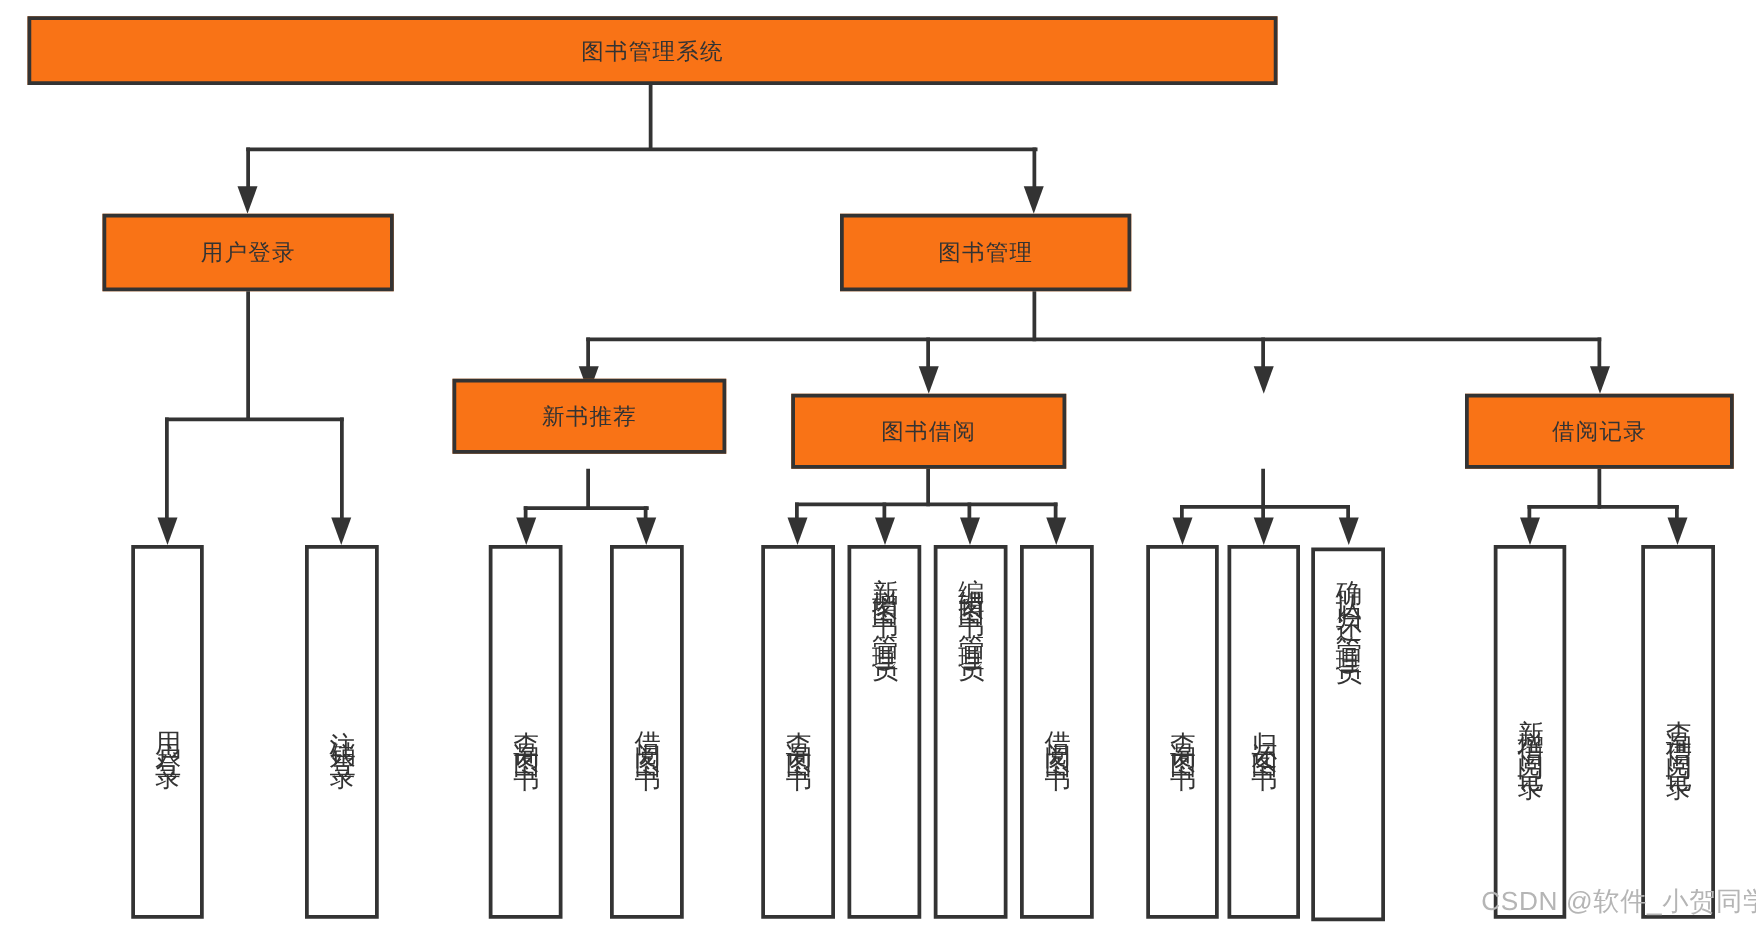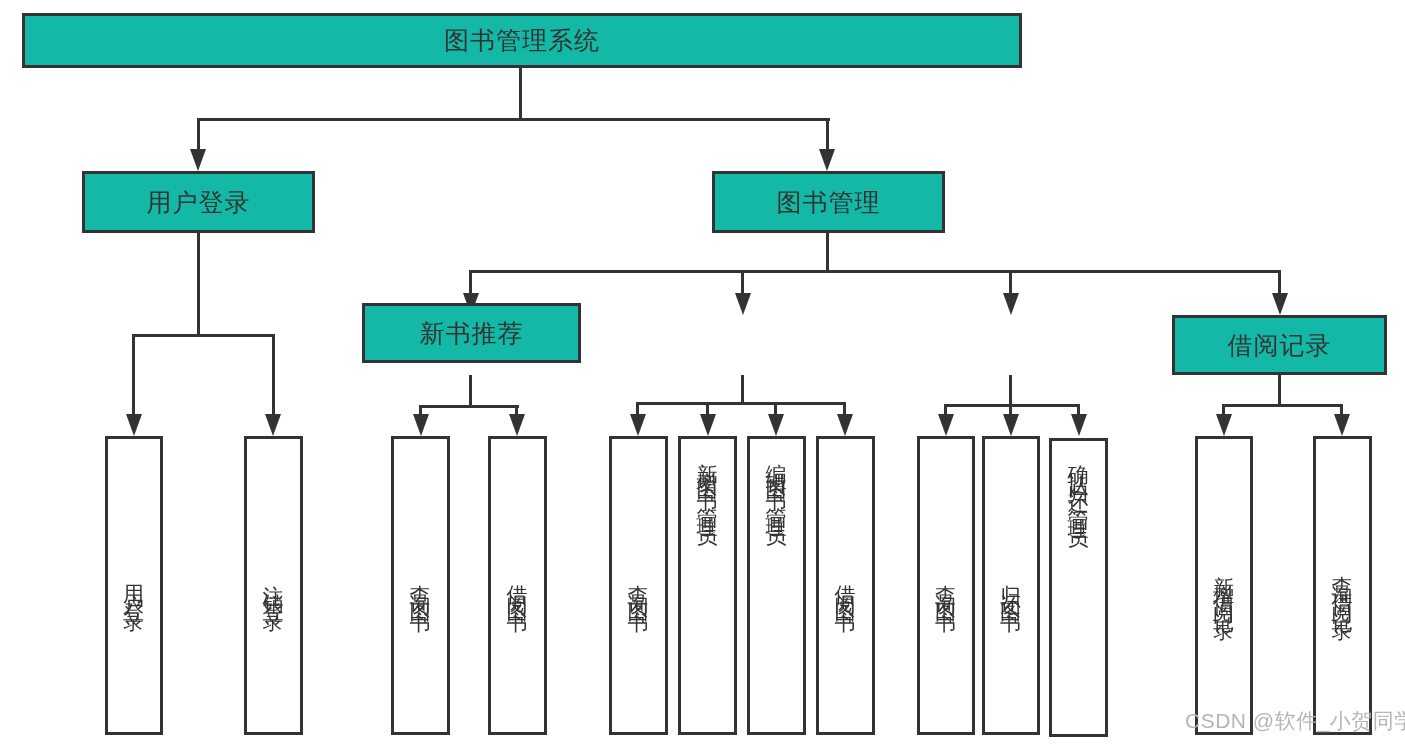--- a/index.html
+++ b/index.html
@@ -1,23 +1,23 @@
 <!DOCTYPE html>
 <html><head>
 <meta charset="utf-8">
 <style>
   html,body{margin:0;padding:0;background:#ffffff;}
   .canvas{
     position:relative;width:1405px;height:747px;background:#ffffff;overflow:hidden;
     font-family:"Liberation Sans","DejaVu Sans",sans-serif;color:#333333;
   }
   .hbox{
-    position:absolute;box-sizing:border-box;border:3px solid #333333;background:#14b8a6;
+    position:absolute;box-sizing:border-box;border:3px solid #333333;background:#f97316;
     display:flex;align-items:center;justify-content:center;
-    font-size:25px;letter-spacing:1px;white-space:nowrap;
+    font-size:18px;letter-spacing:1px;white-space:nowrap;
   }
   .vbox{
     position:absolute;box-sizing:border-box;border:3px solid #333333;background:#ffffff;
     writing-mode:vertical-rl;text-orientation:mixed;
     display:flex;align-items:center;justify-content:center;
     font-size:21px;letter-spacing:9px;line-height:1;
   }
   .vbox.top{justify-content:flex-start;padding-top:7px;}
   .vline,.hline{position:absolute;background:#333333;}
   .arrow{
@@ -38,41 +38,42 @@
   <div class="hbox" style="left:22px;top:13px;width:1000px;height:55px">图书管理系统</div>
 
   <div class="vline" style="left:519px;top:68px;width:3px;height:52px"></div>
   <div class="hline" style="left:197px;top:118px;width:633px;height:3px"></div>
   <div class="vline" style="left:197px;top:118px;width:3px;height:34px"></div>
   <div class="arrow" style="left:190px;top:149px"></div>
   <div class="vline" style="left:826px;top:118px;width:3px;height:34px"></div>
   <div class="arrow" style="left:819px;top:149px"></div>
 
   <div class="hbox" style="left:82px;top:171px;width:233px;height:62px">用户登录</div>
-  <div class="hbox" style="left:712px;top:171px;width:233px;height:62px">图书管理</div>
+  <div class="hbox" style="left:672px;top:171px;width:233px;height:62px">图书管理</div>
 
   <div class="vline" style="left:197px;top:233px;width:3px;height:103px"></div>
   <div class="hline" style="left:132px;top:334px;width:143px;height:3px"></div>
   <div class="vline" style="left:132px;top:334px;width:3px;height:82px"></div>
   <div class="arrow" style="left:126px;top:414px"></div>
   <div class="vline" style="left:272px;top:334px;width:3px;height:82px"></div>
   <div class="arrow" style="left:265px;top:414px"></div>
 
   <div class="vline" style="left:826px;top:233px;width:3px;height:40px"></div>
   <div class="hline" style="left:469px;top:270px;width:812px;height:3px"></div>
   <div class="vline" style="left:469px;top:270px;width:3px;height:25px"></div>
   <div class="arrow" style="left:463px;top:293px"></div>
   <div class="vline" style="left:741px;top:270px;width:3px;height:25px"></div>
   <div class="arrow" style="left:735px;top:293px"></div>
   <div class="vline" style="left:1009px;top:270px;width:3px;height:25px"></div>
   <div class="arrow" style="left:1003px;top:293px"></div>
   <div class="vline" style="left:1278px;top:270px;width:3px;height:25px"></div>
   <div class="arrow" style="left:1272px;top:293px"></div>
 
   <div class="hbox" style="left:362px;top:303px;width:219px;height:60px">新书推荐</div>
+  <div class="hbox" style="left:633px;top:315px;width:220px;height:60px">图书借阅</div>
   <div class="hbox" style="left:1172px;top:315px;width:215px;height:60px">借阅记录</div>
 
   <div class="vline" style="left:469px;top:375px;width:3px;height:33px"></div>
   <div class="hline" style="left:419px;top:405px;width:100px;height:3px"></div>
   <div class="vline" style="left:419px;top:405px;width:3px;height:12px"></div>
   <div class="arrow" style="left:413px;top:414px"></div>
   <div class="vline" style="left:515px;top:405px;width:3px;height:12px"></div>
   <div class="arrow" style="left:509px;top:414px"></div>
 
   <div class="vline" style="left:741px;top:375px;width:3px;height:30px"></div>

